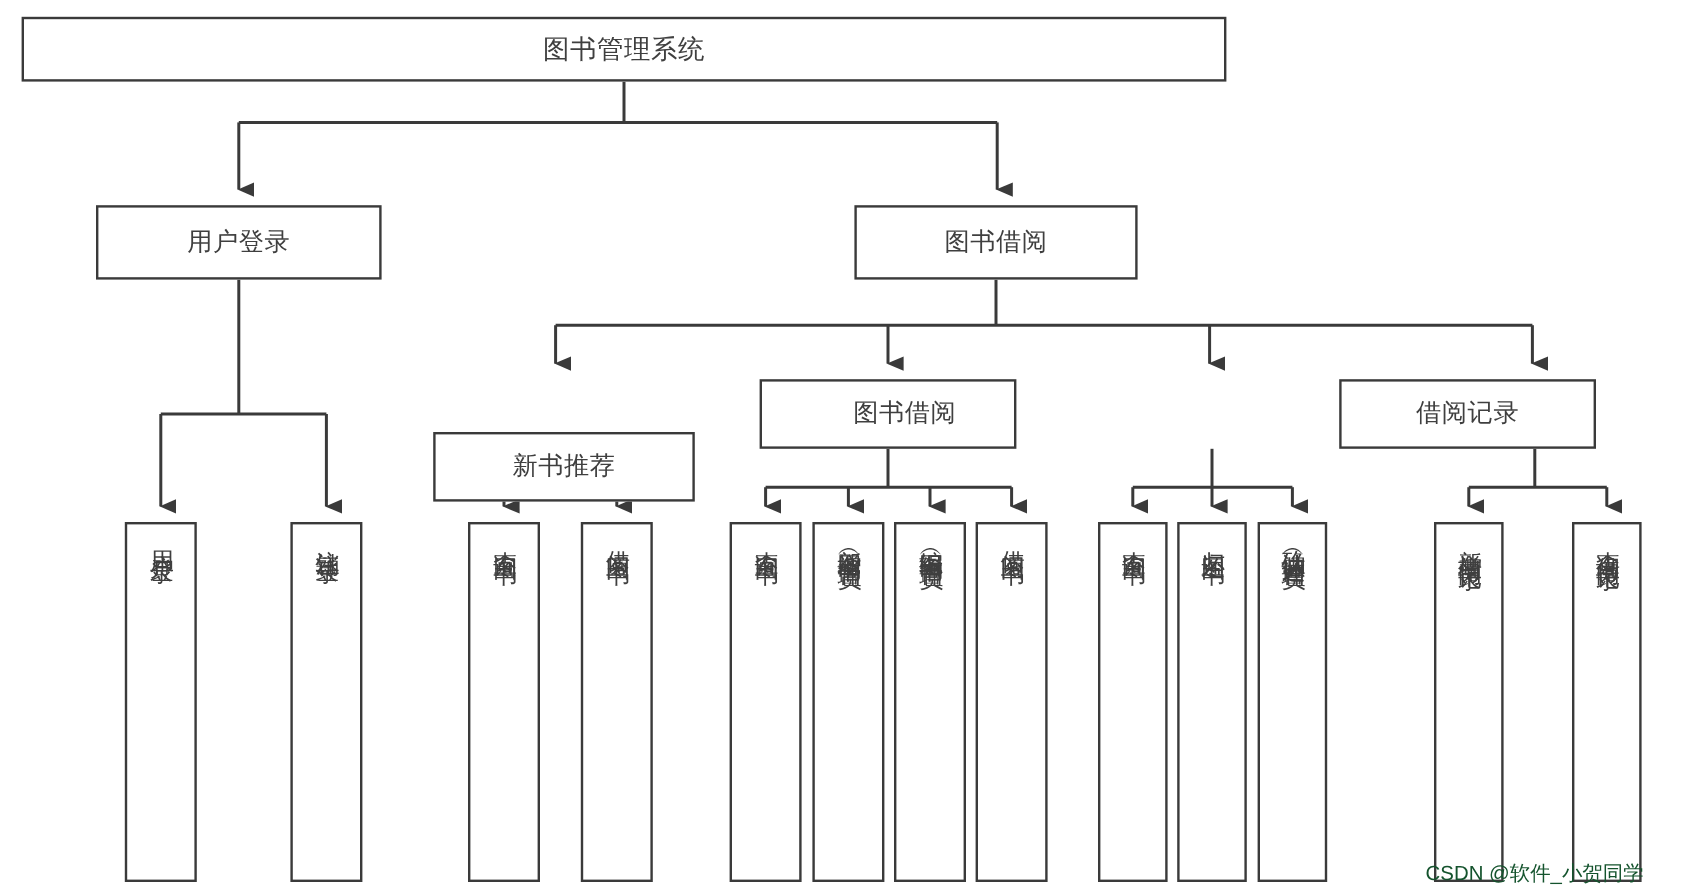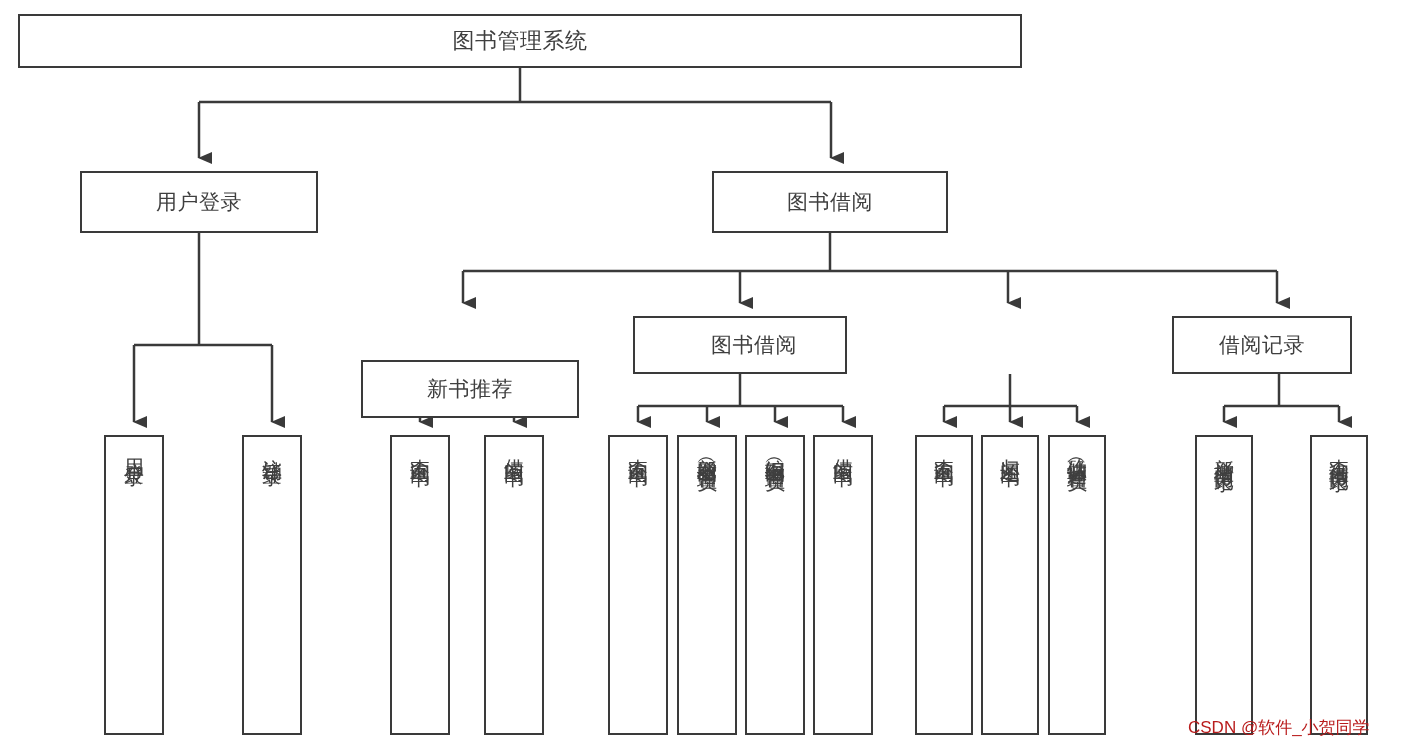--- a/index.html
+++ b/index.html
@@ -65,21 +65,21 @@
     white-space: nowrap;
     height: auto;
   }
   .node.leaf.tall-text .label { letter-spacing: 2px; }
 
   .watermark {
     position: absolute;
     left: 1188px;
     top: 716px;
     font-size: 17px;
-    color: #b91c1c;
+    color: #14532d;
     white-space: nowrap;
     z-index: 5;
     font-family: "Liberation Sans", "DejaVu Sans", sans-serif;
   }
 </style>
 </head>
 <body>
 
 <div id="canvas">
 
@@ -147,21 +147,21 @@
 
   <div class="node lvl2" style="left:361px; top:316px; width:218px; height:58px;margin-top:44px;">
     <span class="label">新书推荐</span>
   </div>
 
   <div class="node lvl2" style="left:633px; top:316px; width:214px; height:58px;padding-left:28px;">
     <span class="label">图书借阅</span>
   </div>
 
 
-  <div class="node lvl2" style="left:1172px; top:316px; width:180px; height:58px;">
+  <div class="node lvl2" style="left:1116px; top:316px; width:214px; height:58px;">
     <span class="label">借阅记录</span>
   </div>
 
   <div class="node leaf" style="left:104px; top:435px; width:60px; height:300px;">
     <span class="label">用户登录</span>
   </div>
 
   <div class="node leaf" style="left:242px; top:435px; width:60px; height:300px;">
     <span class="label">注销登录</span>
   </div>

